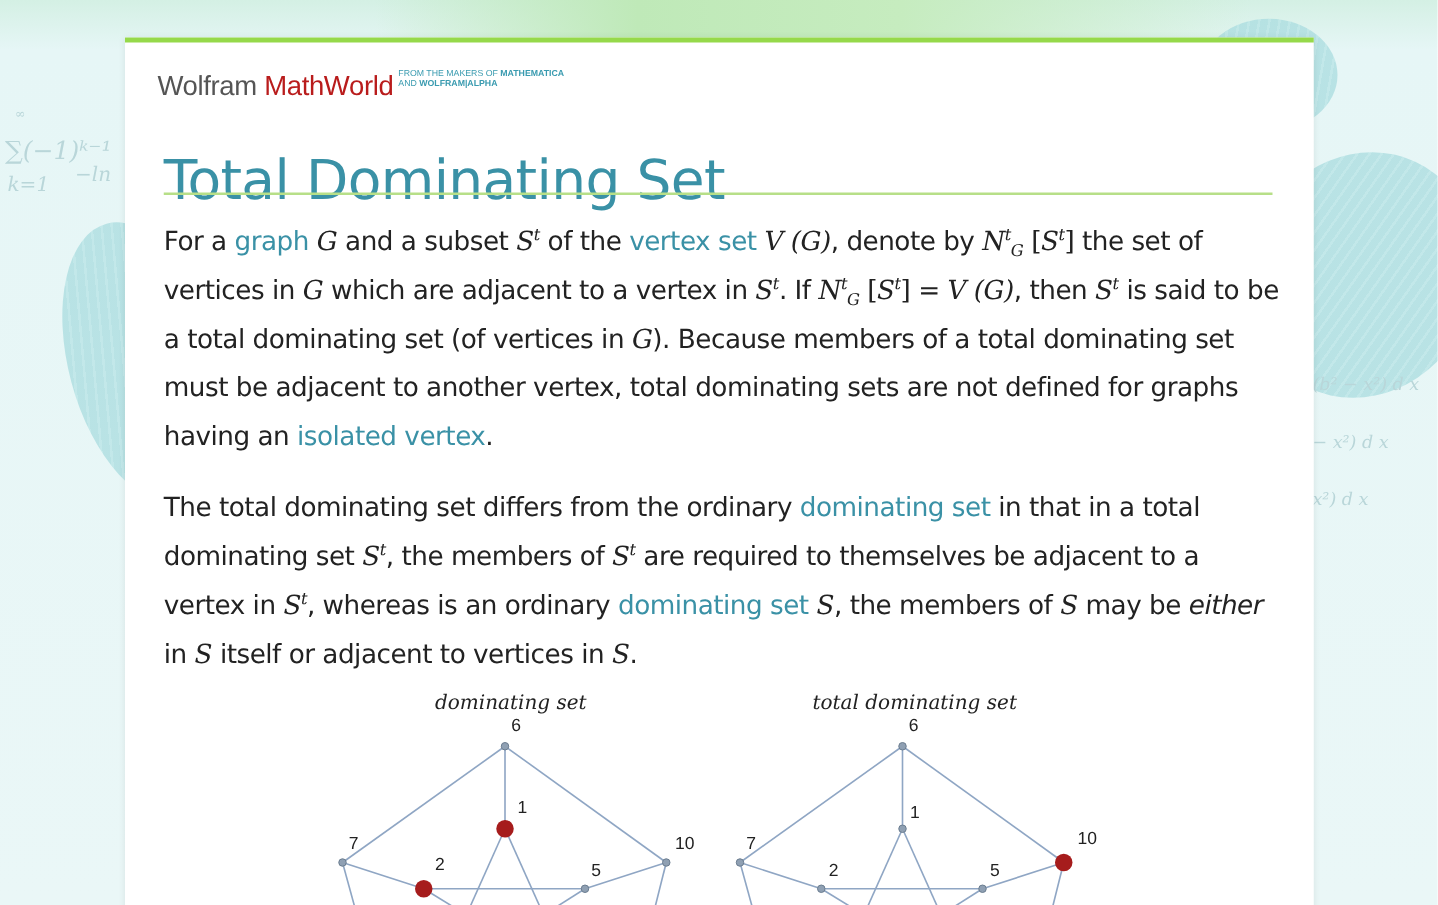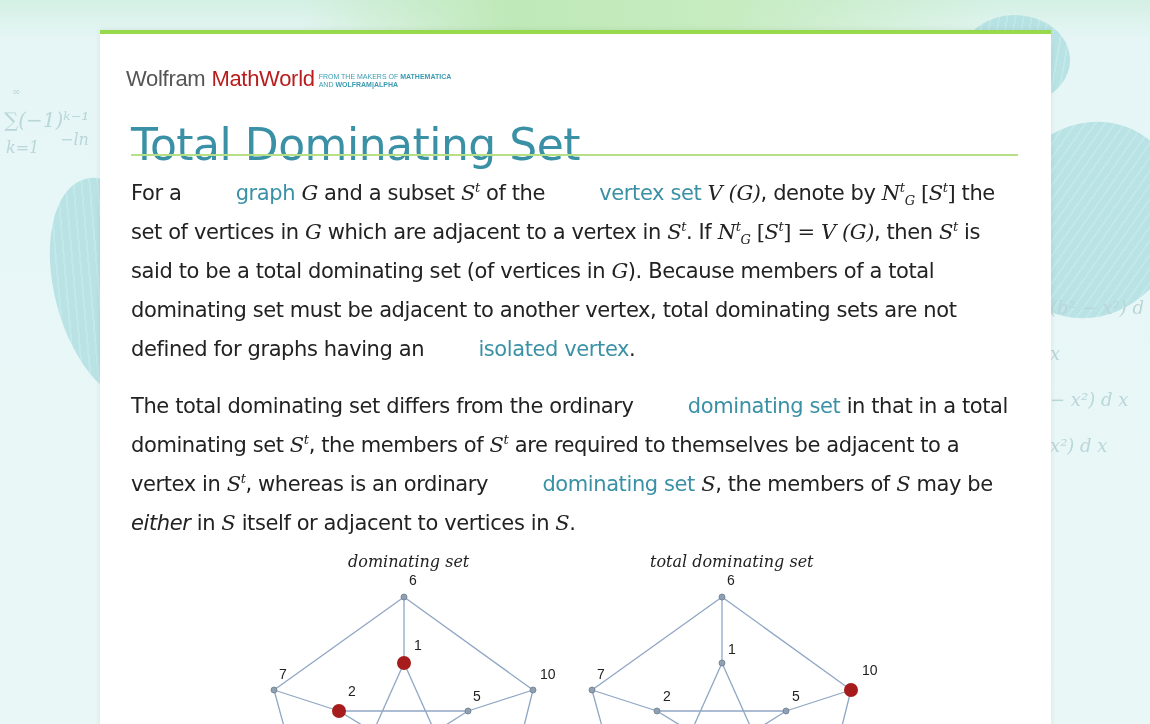--- a/index.html
+++ b/index.html
@@ -19,38 +19,38 @@
     position:absolute; border-radius:50%;
     background: repeating-linear-gradient(100deg, #a9dcdf 0px, #a9dcdf 6px, #b6e3e5 6px, #b6e3e5 8px);
     opacity:0.75;
   }
   .card {
     position:absolute; left:100px; top:30px; width:951px; height:700px;
     background:#fff; border-top:4px solid #96d94a;
     box-shadow: 0 0 6px rgba(0,0,0,0.08);
   }
   .logo {
-    position:absolute; left:26px; top:32px; display:flex; align-items:flex-end;
+    position:absolute; left:26px; top:22px; display:flex; 
   }
   .logo-wolfram { font-family:"Liberation Sans", sans-serif; font-size:22px; color:#555; letter-spacing:-0.3px; }
   .logo-math { font-family:"Liberation Sans", sans-serif; font-size:22px; color:#b91c1c; margin-left:6px; letter-spacing:-0.3px; }
   .logo-tag { font-family:"Liberation Sans", sans-serif; font-size:7px; color:#3a9bb0; margin-left:4px; line-height:8px; margin-bottom:3px; }
   .logo-tag b { font-weight:bold; }
   .title {
     position:absolute; left:31px; top:56px; font-family:"DejaVu Sans", sans-serif;
     font-size:44px; color:#3a91a6; letter-spacing:-0.5px; font-weight:normal;
   }
   .title-rule { position:absolute; left:31px; top:120px; width:887px; height:2px; background:#b7df88; }
   .content {
     position:absolute; left:31px; top:140px; width:895px;
     font-family:"DejaVu Sans", sans-serif; font-size:21px; line-height:39px; color:#222;
     letter-spacing:-0.4px;
   }
   .content p { margin:0 0 18px 0; }
-  a.lnk { color:#3a91a6; text-decoration:none;margin-left:48px; }
+  a.lnk { color:#3a91a6; text-decoration:none; }
   .m { font-family:"DejaVu Serif", serif; font-style:italic; }
   .mr { font-family:"DejaVu Serif", serif; }
   sup, sub { font-size:13px; line-height:0; }
   .figure { position:absolute; left:140px; top:520px; width:720px; height:210px; }
   .fig-title { position:absolute; font-family:"DejaVu Serif", serif; font-style:italic; font-size:16px; color:#222; }
   .node-label { position:absolute; font-family:"Liberation Sans", sans-serif; font-size:14px; color:#222; }
 </style>
 </head>
 <body>
 
@@ -59,21 +59,21 @@
 <div class="bg-shape" style="left:55px;top:175px;width:120px;height:230px;transform:rotate(-15deg);"></div>
 <div class="bg-shape" style="left:960px;top:15px;width:110px;height:90px;"></div>
 <div class="bg-shape" style="left:1000px;top:120px;width:180px;height:200px;transform:rotate(25deg);"></div>
 
 <div class="bg-formula" style="left:4px;top:88px;font-size:20px;">
   <span style="position:absolute;left:8px;top:-2px;font-size:10px;">∞</span>
   <span style="position:absolute;left:0;top:20px;white-space:nowrap;">∑(−1)ᵏ⁻¹</span>
   <span style="position:absolute;left:2px;top:50px;font-size:16px;">k=1</span>
   <span style="position:absolute;left:56px;top:42px;font-size:16px;">−ln</span>
 </div>
-<div class="bg-formula" style="left:1050px;top:285px;font-size:18px;line-height:46px;">
+<div class="bg-formula" style="left:1050px;top:285px;font-size:14px;line-height:46px;">
   <div>(b² − x²)  d x</div>
   <div>− x²)  d x</div>
   <div>x²)  d x</div>
 </div>
 
 <div class="card">
 
   <div class="logo">
     <span class="logo-wolfram">Wolfram</span>
     <span class="logo-math">MathWorld</span>

